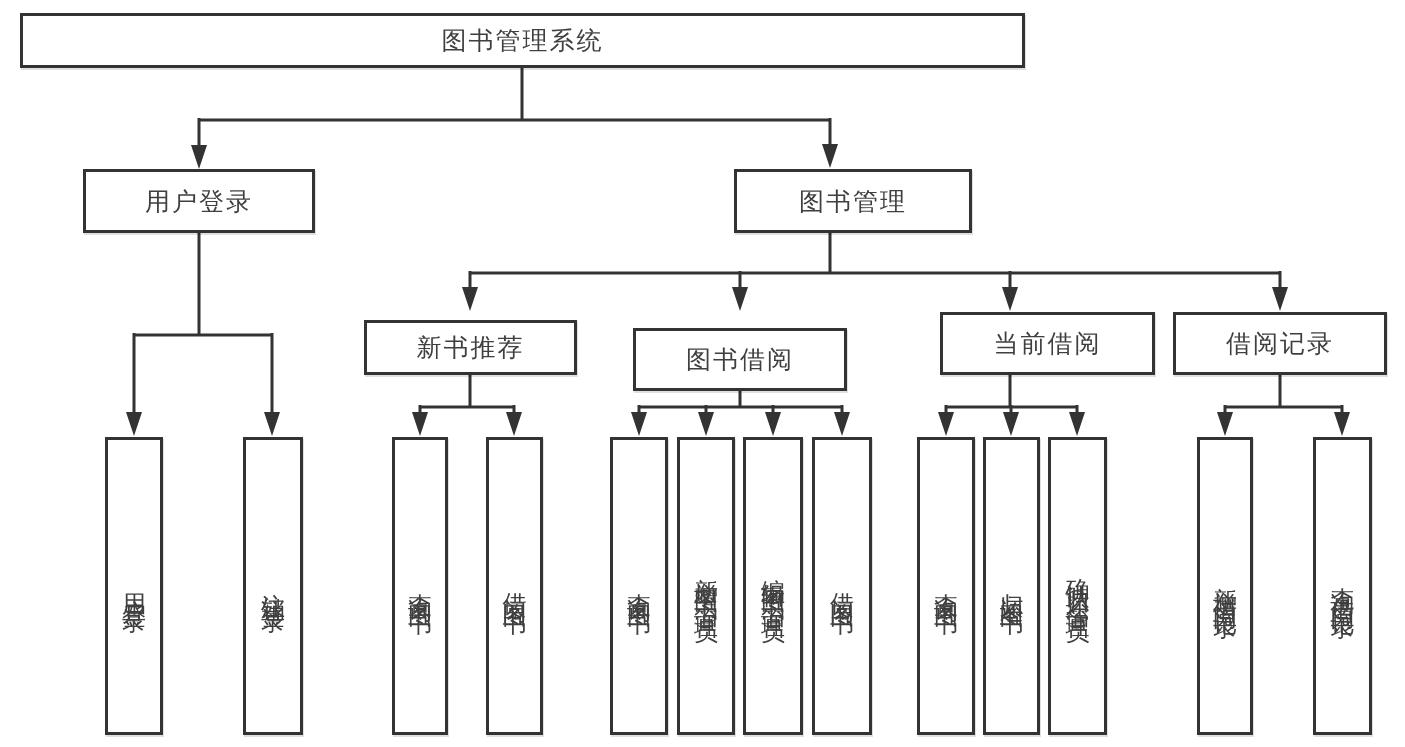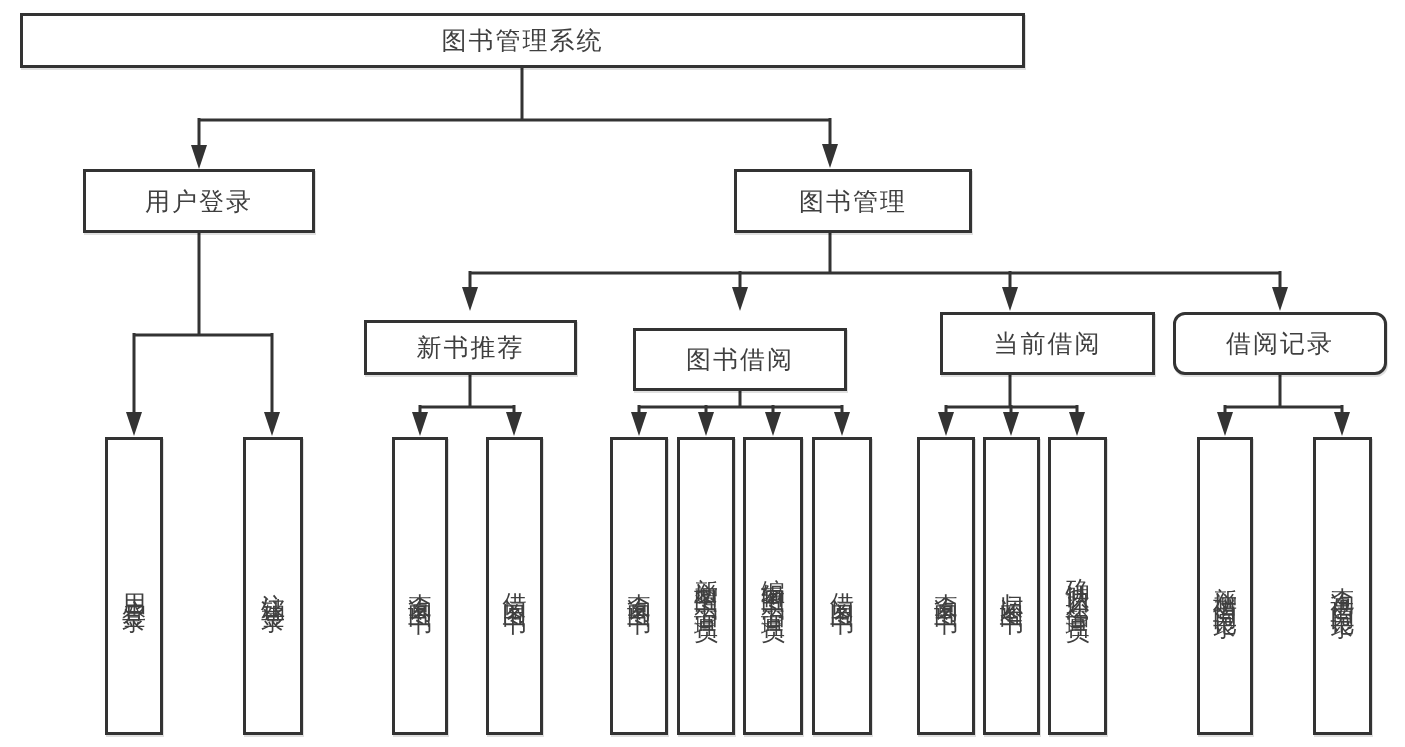--- a/index.html
+++ b/index.html
@@ -114,21 +114,21 @@
 
   <div class="node hnode" style="left:364px; top:320px; width:213px; height:55px;">
     <span>新书推荐</span>
   </div>
   <div class="node hnode" style="left:633px; top:328px; width:214px; height:63px;">
     <span>图书借阅</span>
   </div>
   <div class="node hnode" style="left:902px; top:312px; width:215px; height:63px;margin-left:38px;">
     <span>当前借阅</span>
   </div>
-  <div class="node hnode" style="left:1173px; top:312px; width:214px; height:63px;border-radius:12px;">
+  <div class="node hnode" style="left:1173px; top:312px; width:214px; height:63px;">
     <span>借阅记录</span>
   </div>
 
   <div class="node leaf" style="left:105px; top:437px; width:58px; height:298px;">
     <span>用户登录</span>
   </div>
   <div class="node leaf" style="left:243px; top:437px; width:60px; height:298px;">
     <span>注销登录</span>
   </div>
 

